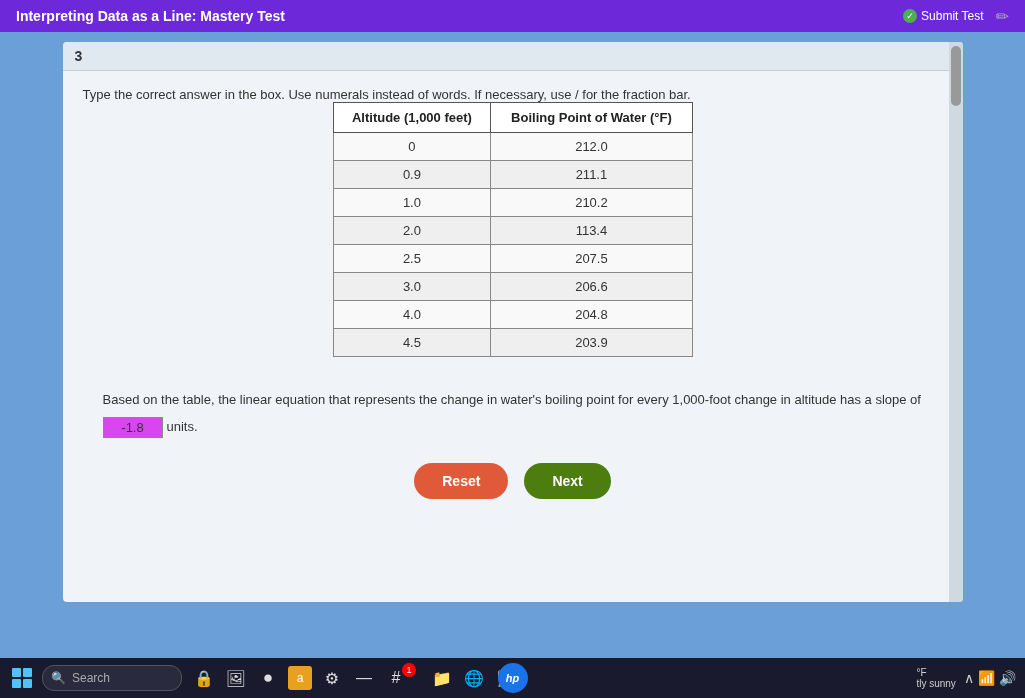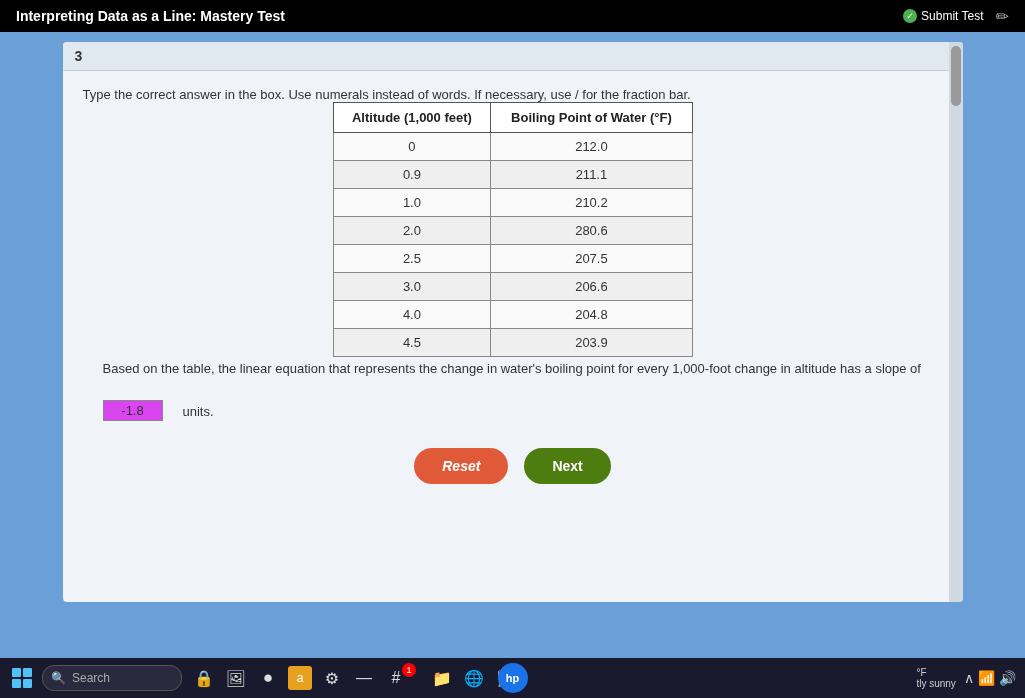--- a/index.html
+++ b/index.html
@@ -8,21 +8,21 @@
       height: 698px;
       font-family: Arial, sans-serif;
       background: #4a7db5;
       overflow: hidden;
     }
 
     
     .top-bar {
       width: 100%;
       height: 32px;
-      background: #000000;
+      background: #6d28d9;
       display: flex;
       align-items: center;
       justify-content: space-between;
       padding: 0 16px;
     }
     .top-bar-title {
       color: #ffffff;
       font-size: 14px;
       font-weight: bold;
     }
@@ -93,21 +93,21 @@
     }
 
     .question-text {
       font-size: 13px;
       color: #333;
       margin-bottom: 16px;
     }
 
     
     .data-table {
-      margin: 0 auto 0 auto;
+      margin: 0 auto 31px auto;
       border-collapse: collapse;
       width: 360px;
     }
     .data-table th {
       background: #fff;
       border: 1.5px solid #555;
       padding: 7px 14px;
       font-size: 13px;
       font-weight: bold;
       text-align: center;
@@ -127,23 +127,23 @@
 
     
     .answer-section {
       padding: 0 20px;
       font-size: 13px;
       color: #333;
       line-height: 1.8;
     }
     .answer-inline {
       display: flex;
-      align-items: flex-start;
+      align-items: center;
       flex-wrap: wrap;
-      gap: 20px;
+      gap: 4px;
     }
     .slope-input {
       border: 1px solid #888;
       background: #d946ef;
       padding: 2px 6px;
       font-size: 13px;
       width: 60px;
       text-align: center;
       color: #333;
     }
@@ -158,21 +158,20 @@
     }
     .btn-reset {
       background: #e05a3a;
       color: white;
       border: none;
       padding: 10px 28px;
       border-radius: 20px;
       font-size: 14px;
       font-weight: bold;
       cursor: pointer;
-      font-style: italic;
     }
     .btn-next {
       background: #4d7c0f;
       color: white;
       border: none;
       padding: 10px 28px;
       border-radius: 20px;
       font-size: 14px;
       font-weight: bold;
       cursor: pointer;
@@ -303,20 +302,21 @@
       width: 30px;
       height: 30px;
       border-radius: 50%;
       background: #1a73e8;
       display: flex;
       align-items: center;
       justify-content: center;
       color: white;
       font-size: 11px;
       font-weight: bold;
+      font-style: italic;
     }
     .notification-badge {
       background: red;
       color: white;
       border-radius: 50%;
       width: 14px;
       height: 14px;
       font-size: 9px;
       display: flex;
       align-items: center;
@@ -370,21 +370,21 @@
             <tr>
               <td>0.9</td>
               <td>211.1</td>
             </tr>
             <tr>
               <td>1.0</td>
               <td>210.2</td>
             </tr>
             <tr>
               <td>2.0</td>
-              <td>280.6</td>
+              <td>113.4</td>
             </tr>
             <tr>
               <td>2.5</td>
               <td>207.5</td>
             </tr>
             <tr>
               <td>3.0</td>
               <td>206.6</td>
             </tr>
             <tr>

